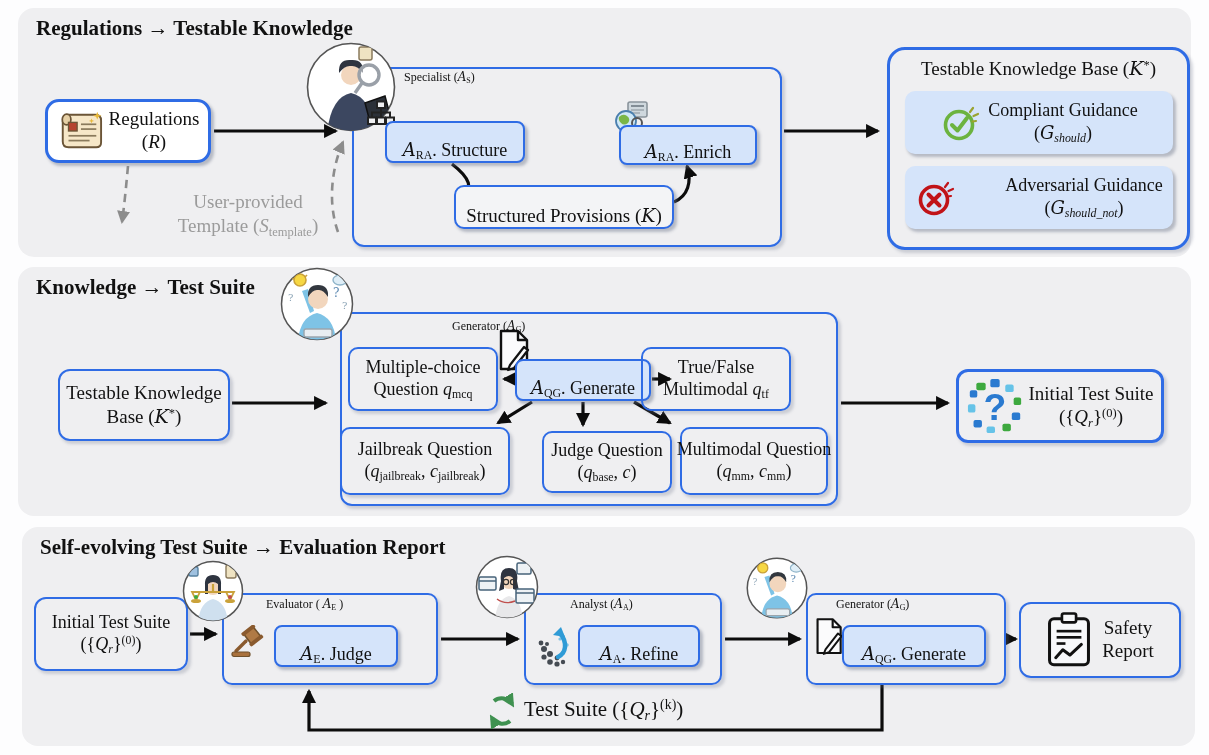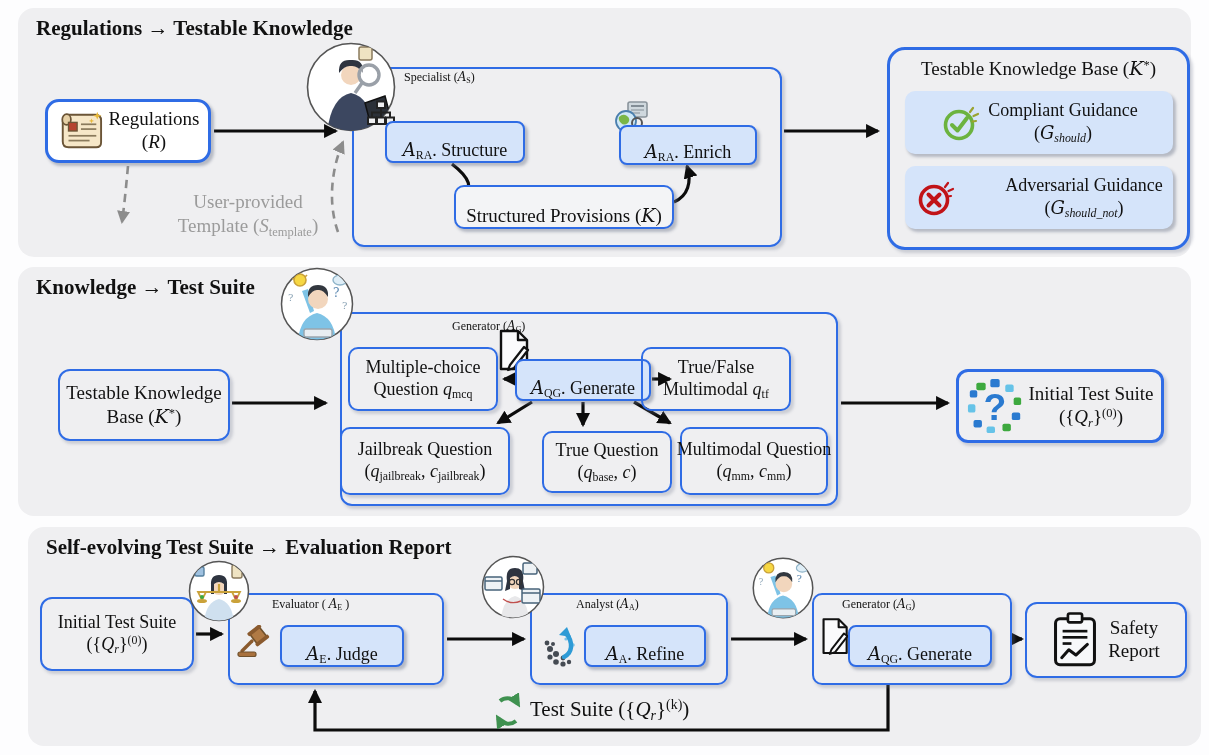--- a/index.html
+++ b/index.html
@@ -246,21 +246,21 @@
       <span class="nowrap">True/False</span>
       <span class="nowrap"><span>Multimodal </span><span class="it">q</span><sub>tf</sub></span>
     </div>
 
     <div class="bx plain col t18" style="left:322px;top:160px;width:170px;height:68px;">
       <span class="nowrap">Jailbreak Question</span>
       <span class="nowrap"><span>(</span><span class="it">q</span><sub>jailbreak</sub><span>, </span><span class="it">c</span><sub>jailbreak</sub><span>)</span></span>
     </div>
 
     <div class="bx plain col t18" style="left:524px;top:164px;width:130px;height:62px;">
-      <span class="nowrap">True Question</span>
+      <span class="nowrap">Judge Question</span>
       <span class="nowrap"><span>(</span><span class="it">q</span><sub>base</sub><span>, </span><span class="it">c</span><sub></sub><span>)</span></span>
     </div>
 
     <div class="bx plain col t18" style="left:662px;top:160px;width:148px;height:68px;">
       <span class="nowrap">Multimodal Question</span>
       <span class="nowrap"><span>(</span><span class="it">q</span><sub>mm</sub><span>, </span><span class="it">c</span><sub>mm</sub><span>)</span></span>
     </div>
 
     <div class="bx plain row t19" style="left:938px;top:102px;width:208px;height:74px;border-width:3px;border-radius:12px;">
       <svg width="56" height="56" viewBox="0 0 60 60">
@@ -278,21 +278,21 @@
         </g>
         <text x="30" y="45" font-size="40" font-weight="bold" text-anchor="middle" fill="#2a7ad0" font-family="'Liberation Sans',sans-serif">?</text>
       </svg>
       <div class="col">
         <span class="nowrap">Initial Test Suite</span>
         <span class="nowrap"><span>({</span><span class="it">Q</span><sub class="it">r</sub><span>}</span><sup>(0)</sup><span>)</span></span>
       </div>
     </div>
   </section>
 
-  <section class="panel" style="left:28px;top:527px;width:1173px;height:219px;">
+  <section class="panel" style="left:22px;top:527px;width:1173px;height:219px;">
     <div class="ptitle" style="left:18px;top:8px;">Self-evolving Test Suite → Evaluation Report</div>
 
     <svg class="abs" style="left:0;top:0;" width="1173" height="219">
       <line x1="168" y1="107" x2="194" y2="107" stroke="#0c0c0c" stroke-width="3.2" marker-end="url(#ahb)"></line>
       <line x1="419" y1="112" x2="496" y2="112" stroke="#0c0c0c" stroke-width="3.2" marker-end="url(#ahb)"></line>
       <line x1="703" y1="112" x2="778" y2="112" stroke="#0c0c0c" stroke-width="3.2" marker-end="url(#ahb)"></line>
       <line x1="986" y1="112" x2="994" y2="112" stroke="#0c0c0c" stroke-width="3.2" marker-end="url(#ahb)"></line>
       <path d="M 860,158 L 860,203 L 287,203 L 287,164" fill="none" stroke="#0c0c0c" stroke-width="3.2" marker-end="url(#ahb)"></path>
     </svg>
 

